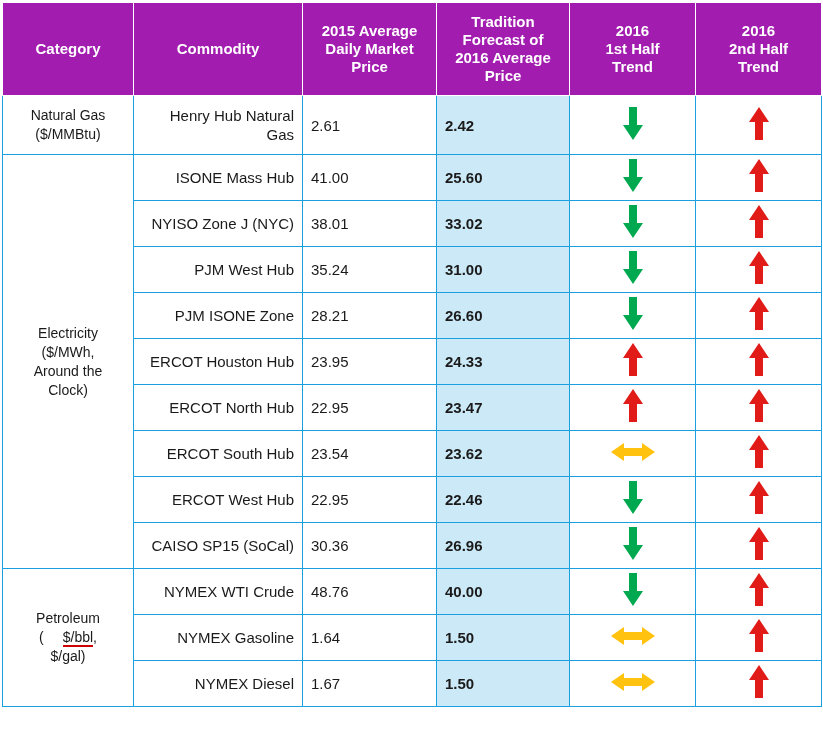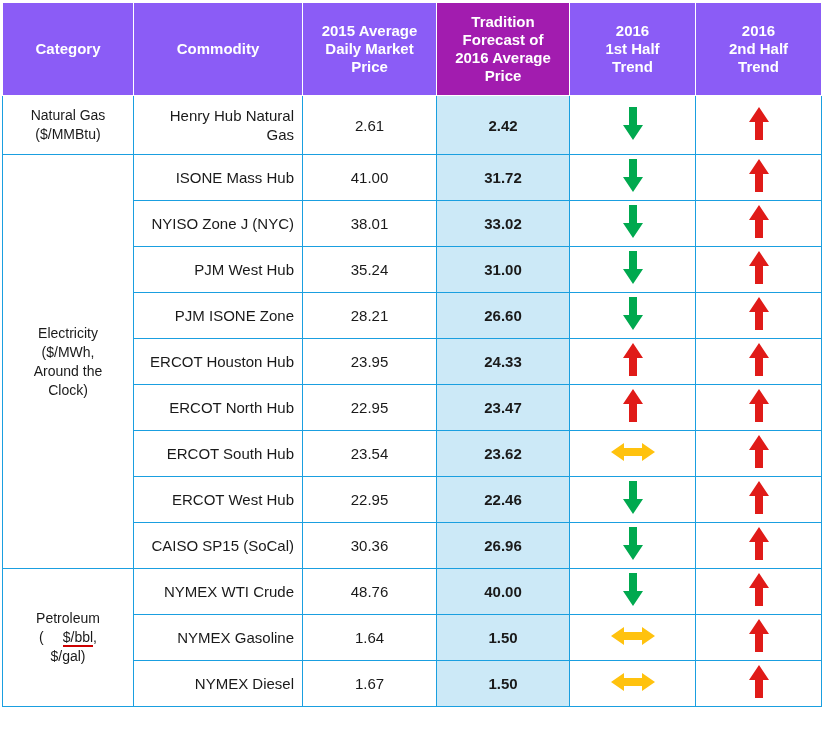--- a/index.html
+++ b/index.html
@@ -25,21 +25,21 @@
     margin: 2px 0 0 2px;
   }
   table.price-table col.c-category { width: 131px; }
   table.price-table col.c-commodity { width: 169px; }
   table.price-table col.c-market { width: 134px; }
   table.price-table col.c-forecast { width: 133px; }
   table.price-table col.c-h1 { width: 126px; }
   table.price-table col.c-h2 { width: 126px; }
 
   thead th {
-    background: #8b5cf6;
+    background: #a21caf;
     color: #ffffff;
     font-weight: bold;
     font-size: 15px;
     line-height: 18px;
     text-align: center;
     vertical-align: middle;
     height: 88px;
     border: 1px solid #ffffff;
     padding: 2px 4px;
   }
@@ -59,24 +59,24 @@
     text-align: center;
     vertical-align: middle;
     line-height: 19px;
     font-size: 14px;
   }
   td.commodity {
     text-align: right;
     line-height: 19px;
   }
   td.num {
-    text-align: center;
+    text-align: left;
   }
   td.forecast {
-    text-align: center;
+    text-align: left;
     font-weight: bold;
     background: #CCE9F7;
   }
   td.trend {
     text-align: center;
     vertical-align: middle;
     padding: 4px;
   }
   tr.r-tall td { height: 46px; }
 
@@ -164,21 +164,21 @@
 
       <tr>
         <td class="cat" rowspan="9">
           <div>Electricity</div>
           <div>($/MWh,</div>
           <div>Around the</div>
           <div>Clock)</div>
         </td>
         <td class="commodity">ISONE Mass Hub</td>
         <td class="num">41.00</td>
-        <td class="forecast">31.72</td>
+        <td class="forecast">25.60</td>
         <td class="trend">
           <span class="arrow">
             <svg width="22" height="34" viewBox="0 0 22 34">
                 <polygon points="7,0 15,0 15,18 21,18 11,33 1,18 7,18" fill="#00A94F"></polygon>
               </svg>
           </span>
         </td>
         <td class="trend">
           <span class="arrow">
             <svg width="22" height="34" viewBox="0 0 22 34">

